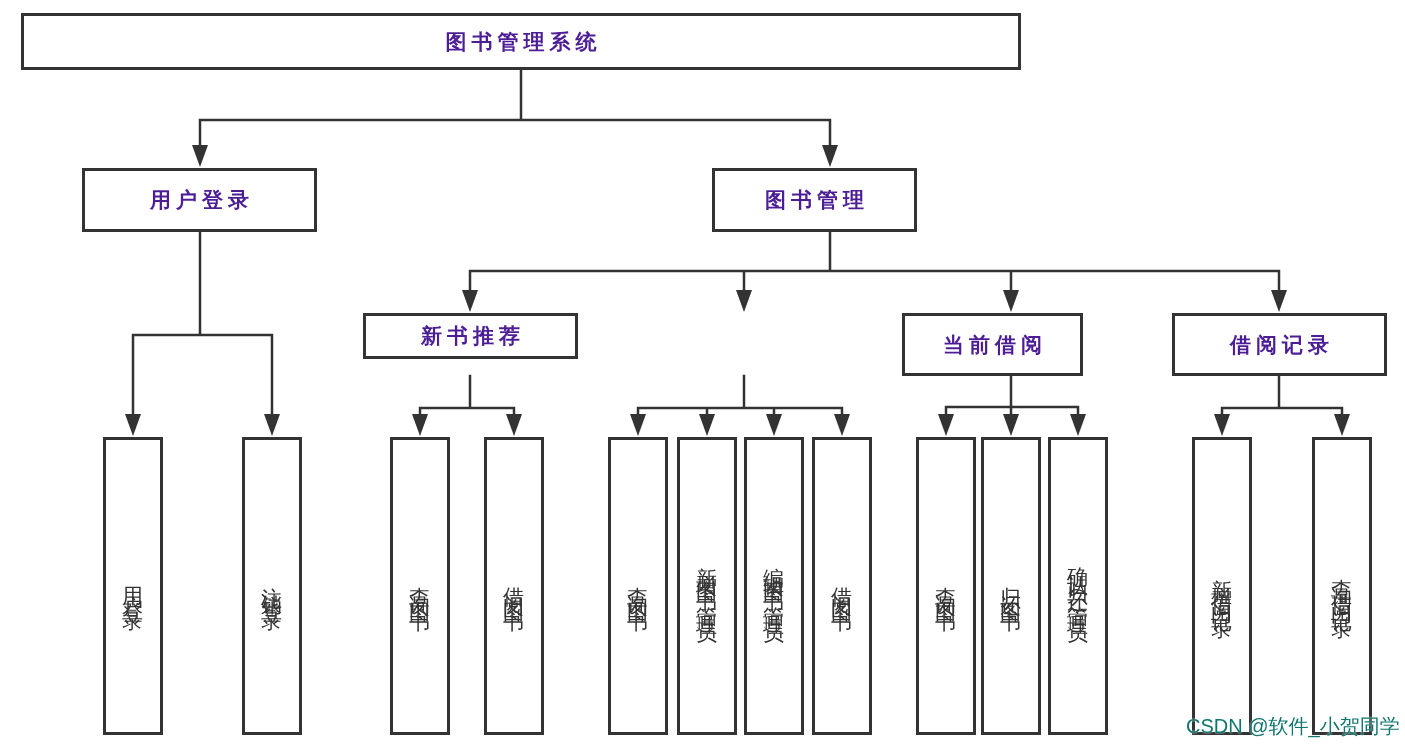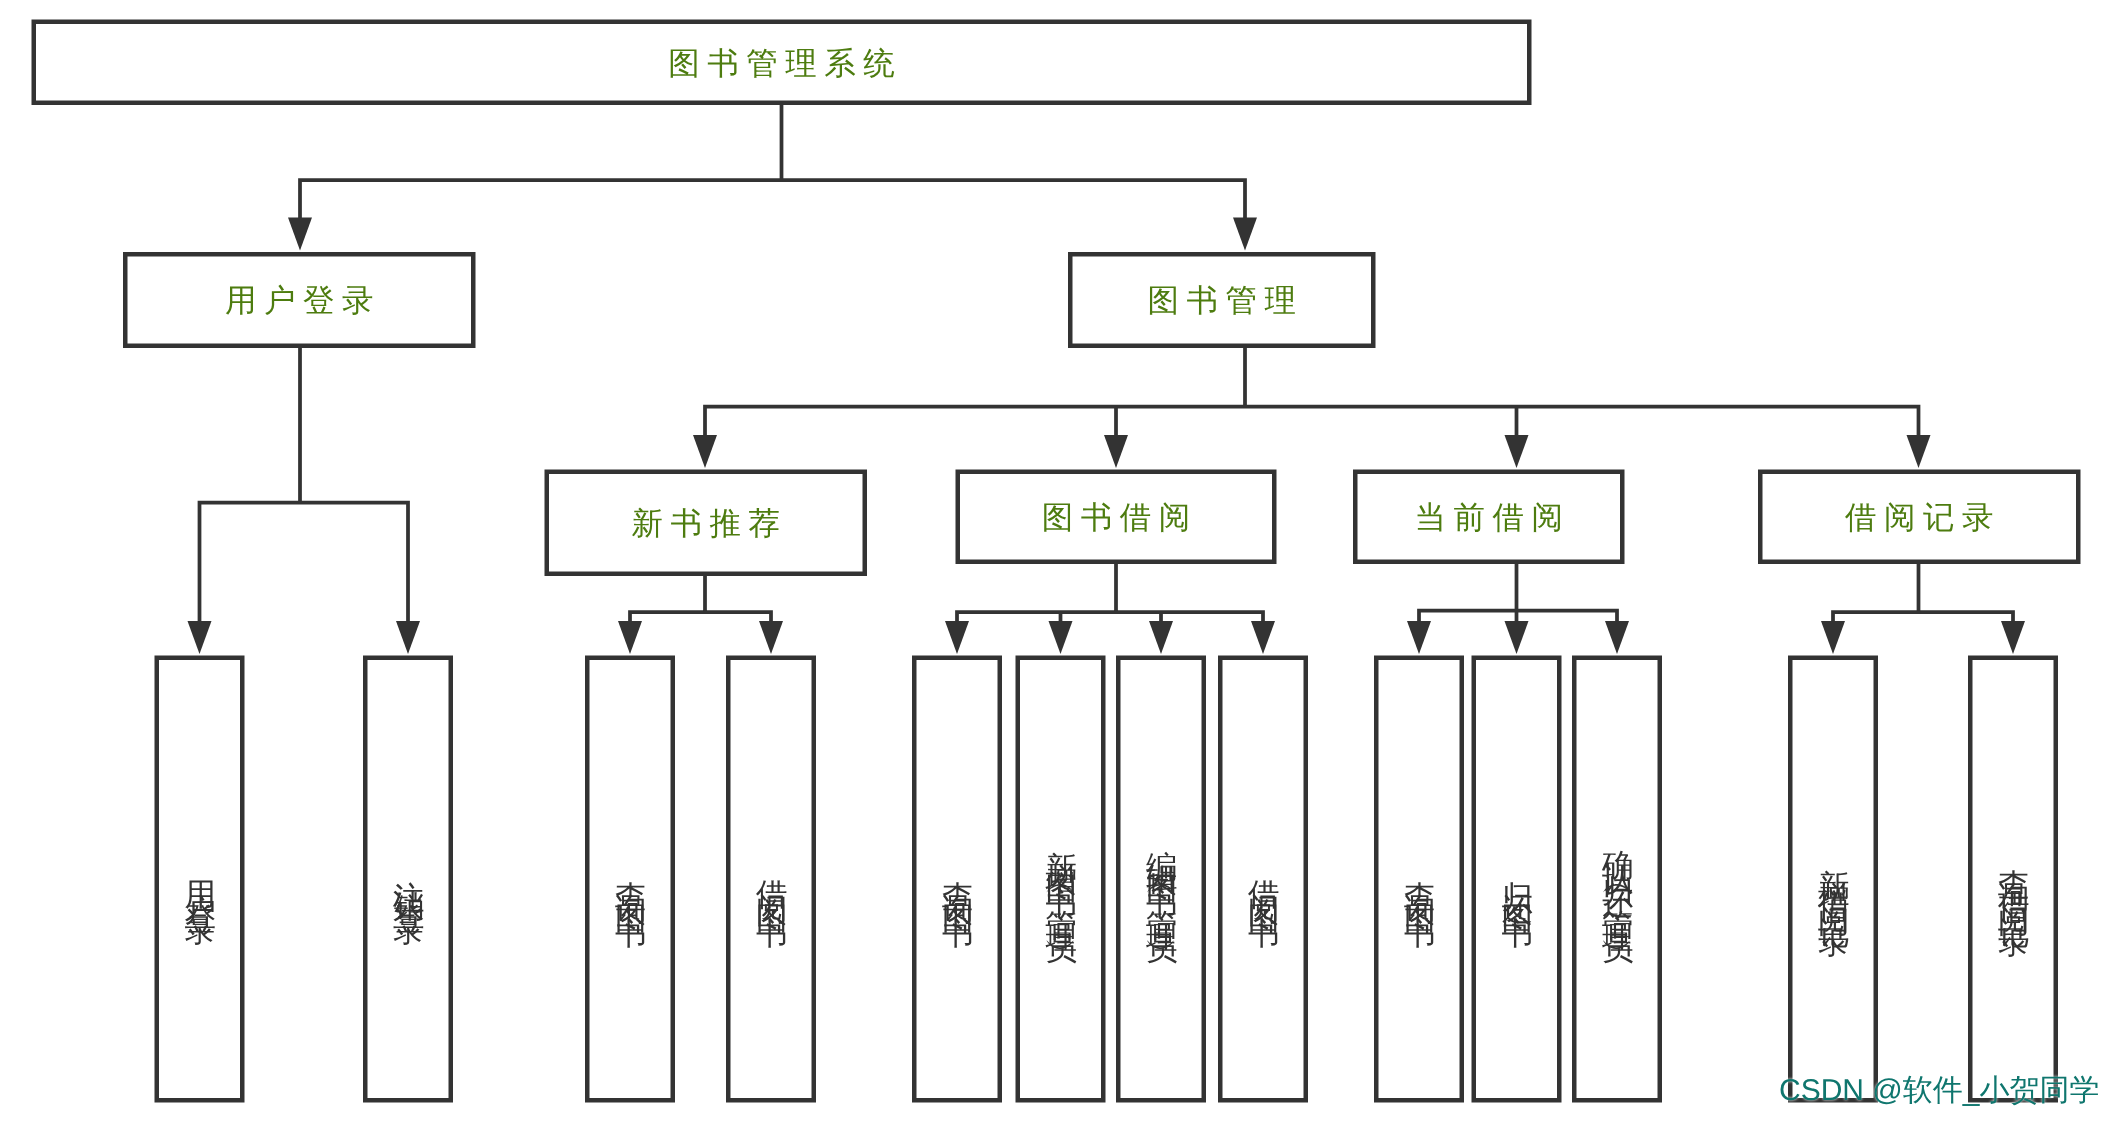--- a/index.html
+++ b/index.html
@@ -29,22 +29,23 @@
     border: 3px solid #333333;
     display: flex;
     align-items: center;
     justify-content: center;
     z-index: 2;
   }
   .node .lbl {
     font-size: 21px;
     letter-spacing: 5px;
     text-indent: 5px;
-    color: #4d7c0f;
+    color: #4c1d95;
     white-space: nowrap;
+    font-weight: bold;
   }
   .leaf {
     position: absolute;
     box-sizing: border-box;
     background: #ffffff;
     border: 3px solid #333333;
     display: flex;
     align-items: center;
     justify-content: center;
     z-index: 2;
@@ -142,25 +143,22 @@
     <span class="lbl">图书管理系统</span>
   </div>
 
   <div class="node" style="left:82px; top:168px; width:235px; height:64px;">
     <span class="lbl">用户登录</span>
   </div>
   <div class="node" style="left:712px; top:168px; width:205px; height:64px;">
     <span class="lbl">图书管理</span>
   </div>
 
-  <div class="node" style="left:363px; top:313px; width:215px; height:71px;">
+  <div class="node" style="left:363px; top:313px; width:215px; height:46px;">
     <span class="lbl">新书推荐</span>
-  </div>
-  <div class="node" style="left:637px; top:313px; width:214px; height:63px;">
-    <span class="lbl">图书借阅</span>
   </div>
   <div class="node" style="left:902px; top:313px; width:181px; height:63px;">
     <span class="lbl">当前借阅</span>
   </div>
   <div class="node" style="left:1172px; top:313px; width:215px; height:63px;">
     <span class="lbl">借阅记录</span>
   </div>
 
   <div class="leaf" style="left:103px; top:437px; width:60px; height:298px;">
     <span class="vlbl">用户登录</span>

